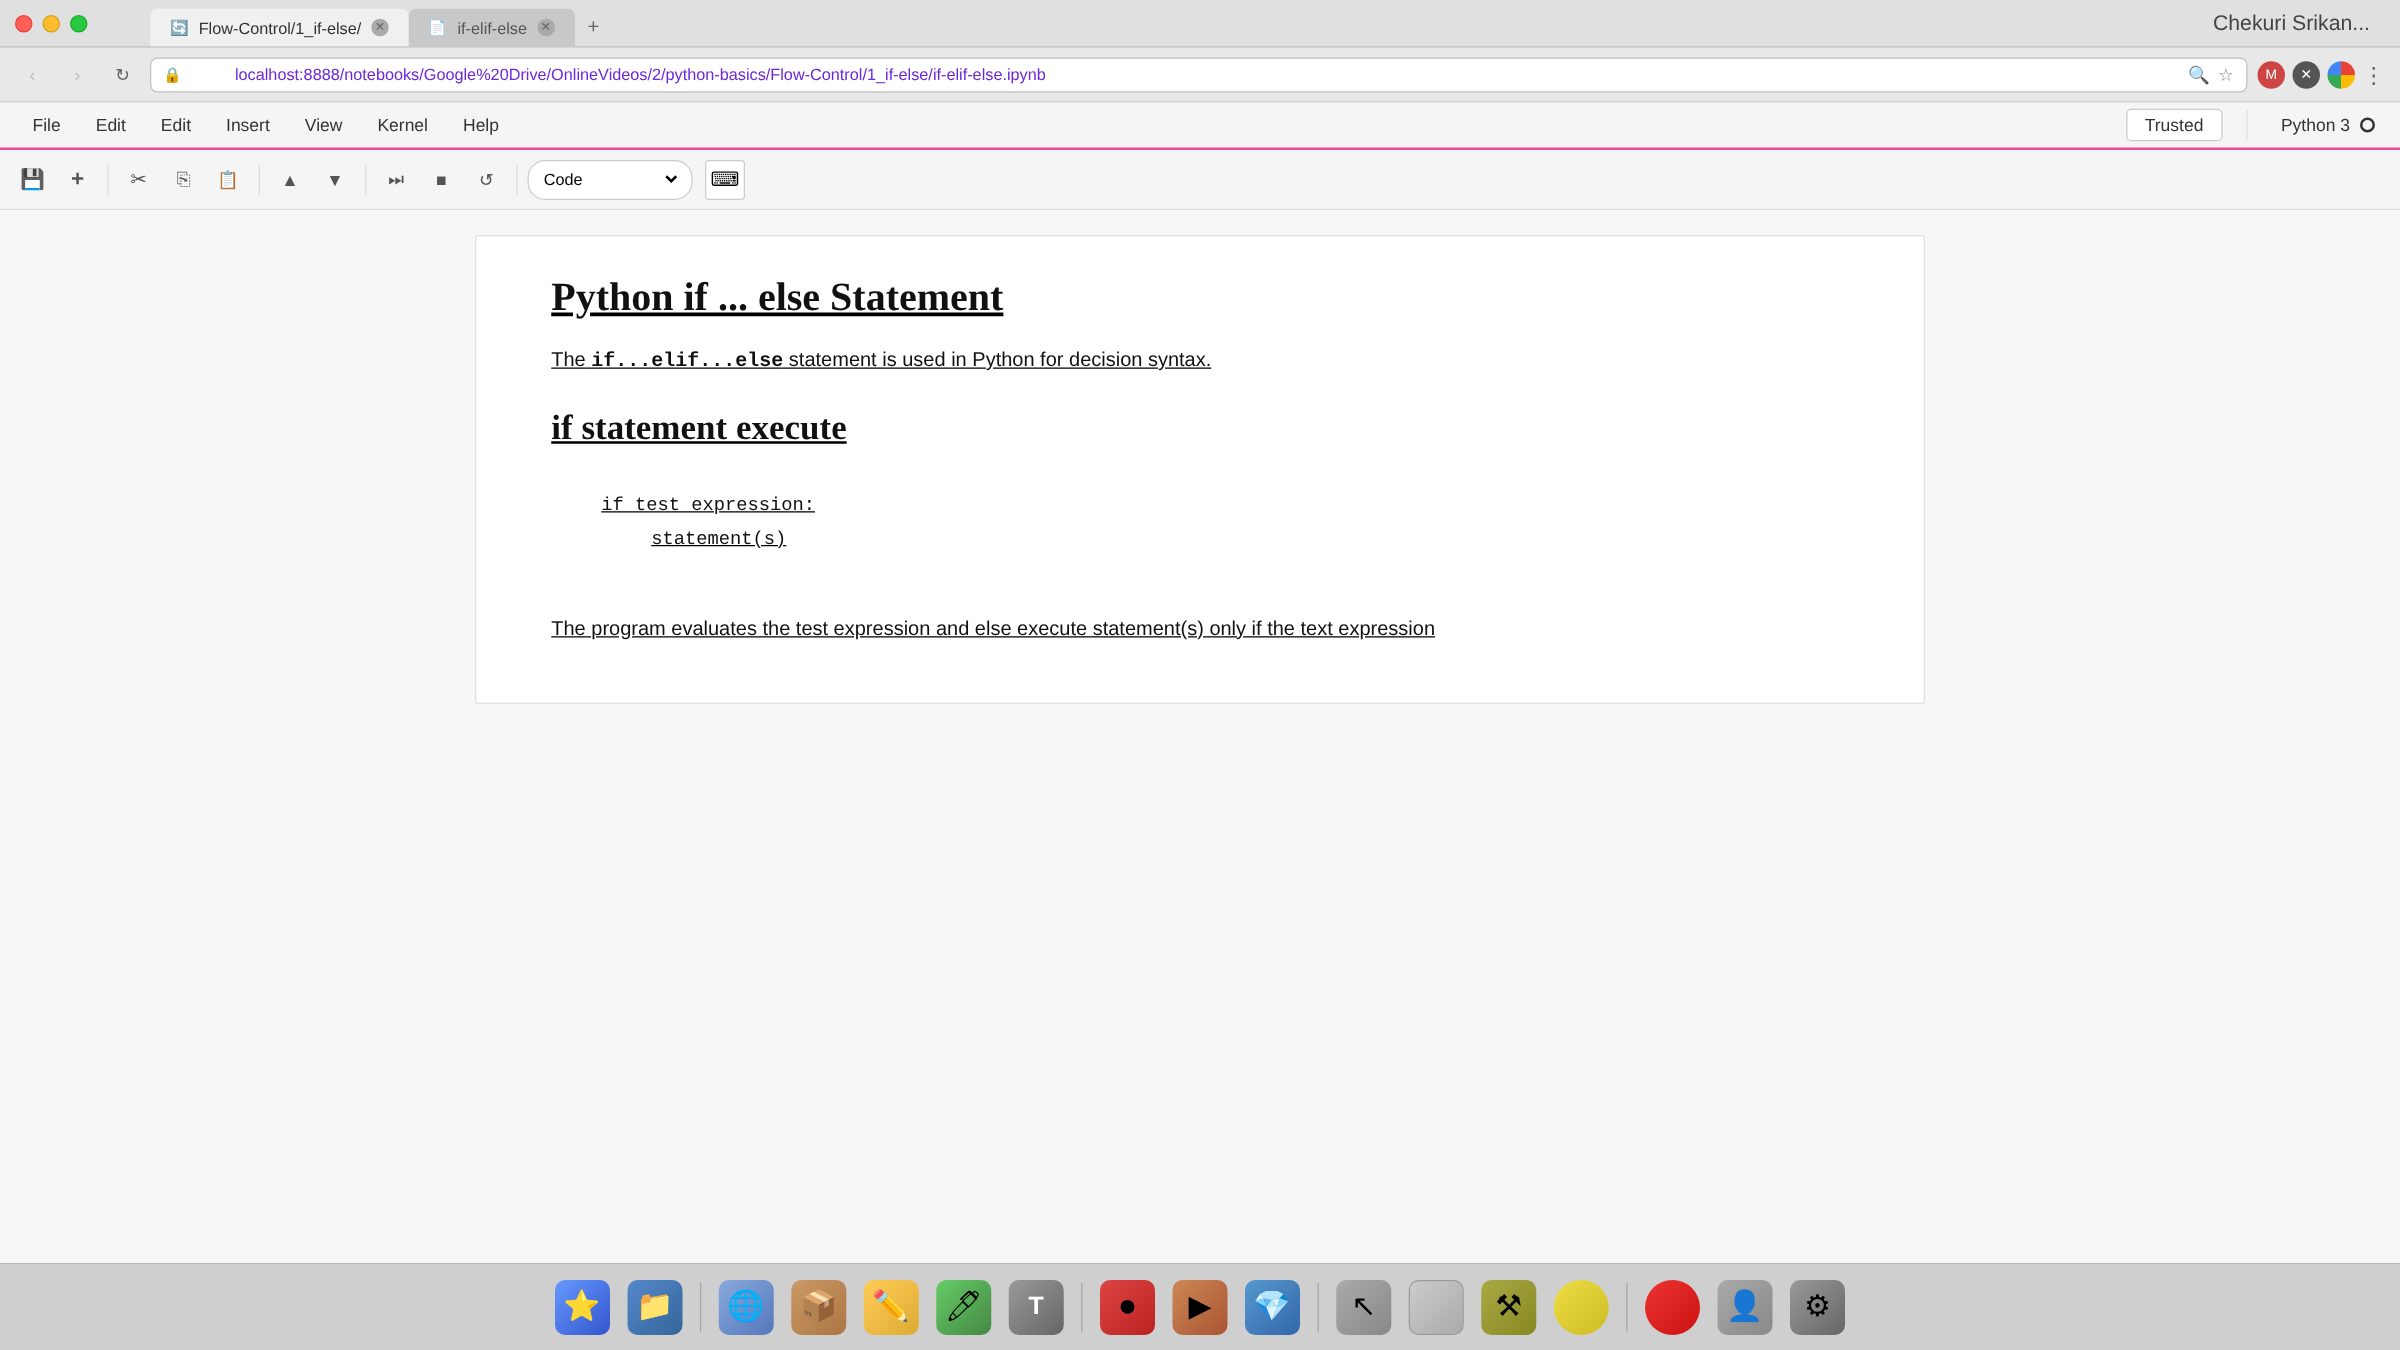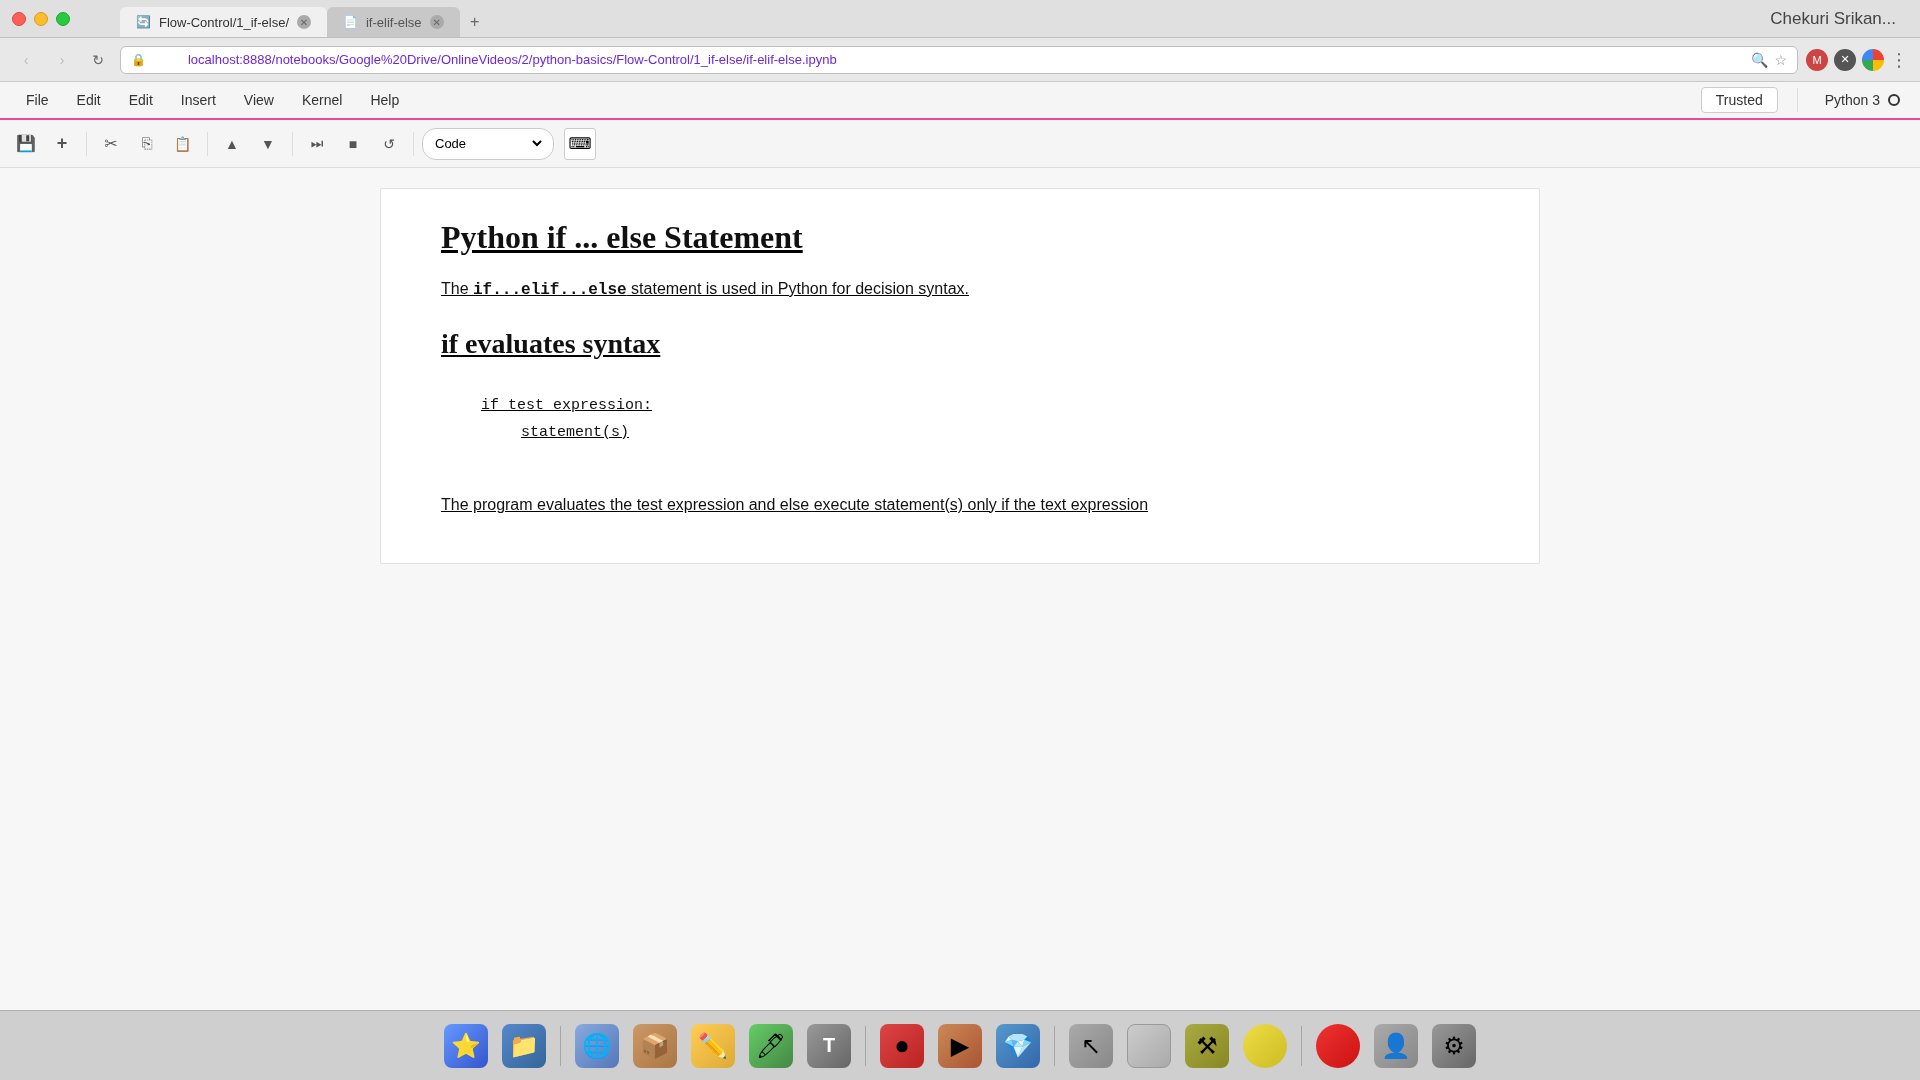--- a/index.html
+++ b/index.html
@@ -355,21 +355,21 @@
 </div>
 
 <div class="jupyter-container">
   <div class="notebook-area">
     <div class="notebook-inner">
       <div class="notebook-cell">
         <h1 class="cell-heading1">Python if ... else Statement</h1>
         <p class="cell-paragraph">
           <span>The </span><span class="bold-code">if...elif...else</span><span> statement is used in Python for decision syntax.</span>
         </p>
-        <h2 class="cell-heading2">if evaluates syntax</h2>
+        <h2 class="cell-heading2">if statement execute</h2>
         <div class="code-block">
           <div>if test expression:</div>
           <div class="indent1">    statement(s)</div>
         </div>
         <p class="cell-paragraph" style="margin-top: 30px;">The program evaluates the test expression and else execute statement(s) only if the text expression</p>
       </div>
     </div>
   </div>
 </div>
 

